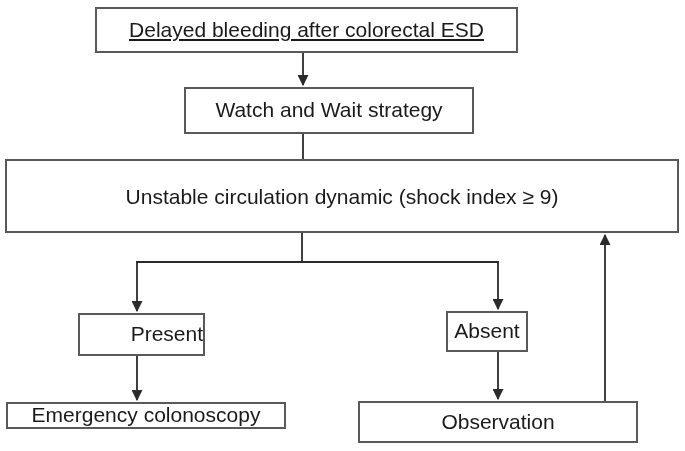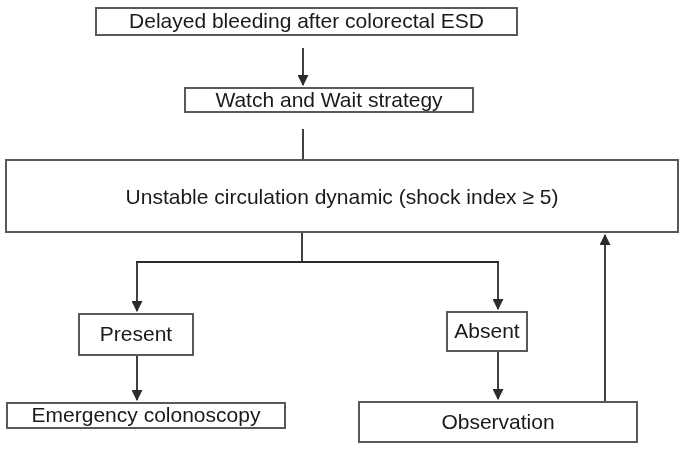--- a/index.html
+++ b/index.html
@@ -25,24 +25,24 @@
     background: var(--background);
     display: flex;
     flex-direction: column;
     align-items: center;
     justify-content: center;
     text-align: center;
     font-size: 21px;
     line-height: 1.25;
     white-space: nowrap;
   }
-  .node-delayed     { left: 95px;  top: 7px;   width: 423px; height: 29px; }
-  .node-watch       { left: 184px; top: 87px;  width: 290px; height: 26px; }
+  .node-delayed     { left: 95px;  top: 7px;   width: 423px; height: 46px; text-decoration: underline; }
+  .node-watch       { left: 184px; top: 87px;  width: 290px; height: 47px; }
   .node-assessment  { left: 5px;   top: 159px; width: 674px; height: 74px; line-height: 31px; }
-  .node-present     { left: 78px;  top: 313px; width: 116px; height: 43px; }
+  .node-present     { left: 78px;  top: 313px; width: 127px; height: 43px; align-items: flex-end; }
   .node-absent      { left: 446px; top: 311px; width: 82px;  height: 41px; }
   .node-emergency   { left: 6px;   top: 402px; width: 280px; height: 27px; }
   .node-observation { left: 358px; top: 401px; width: 280px; height: 42px; }
   svg.connectors {
     position: absolute;
     left: 0; top: 0;
     width: 685px; height: 451px;
     pointer-events: none;
   }
   svg.connectors line { stroke: var(--connector); stroke-width: 1.8; }
@@ -72,21 +72,21 @@
 
   <div class="node node-delayed">
     <span>Delayed bleeding after colorectal ESD</span>
   </div>
 
   <div class="node node-watch">
     <span>Watch and Wait strategy</span>
   </div>
 
   <div class="node node-assessment">
-    <span>Unstable circulation dynamic (shock index ≥ 5)</span>
+    <span>Unstable circulation dynamic (shock index ≥ 9)</span>
   </div>
 
   <div class="node node-present">
     <span>Present</span>
   </div>
 
   <div class="node node-absent">
     <span>Absent</span>
   </div>
 

